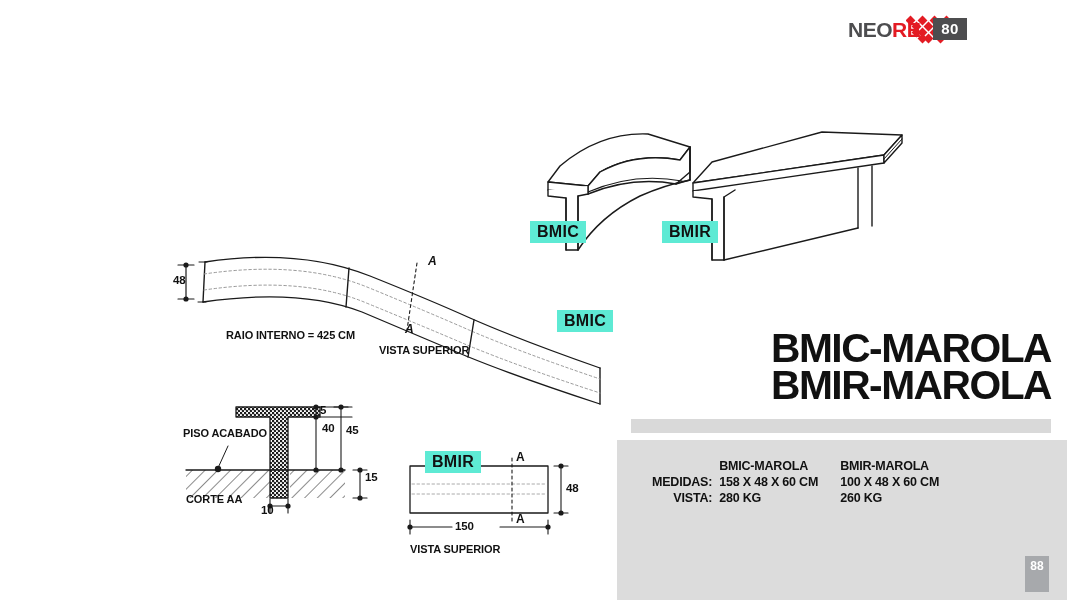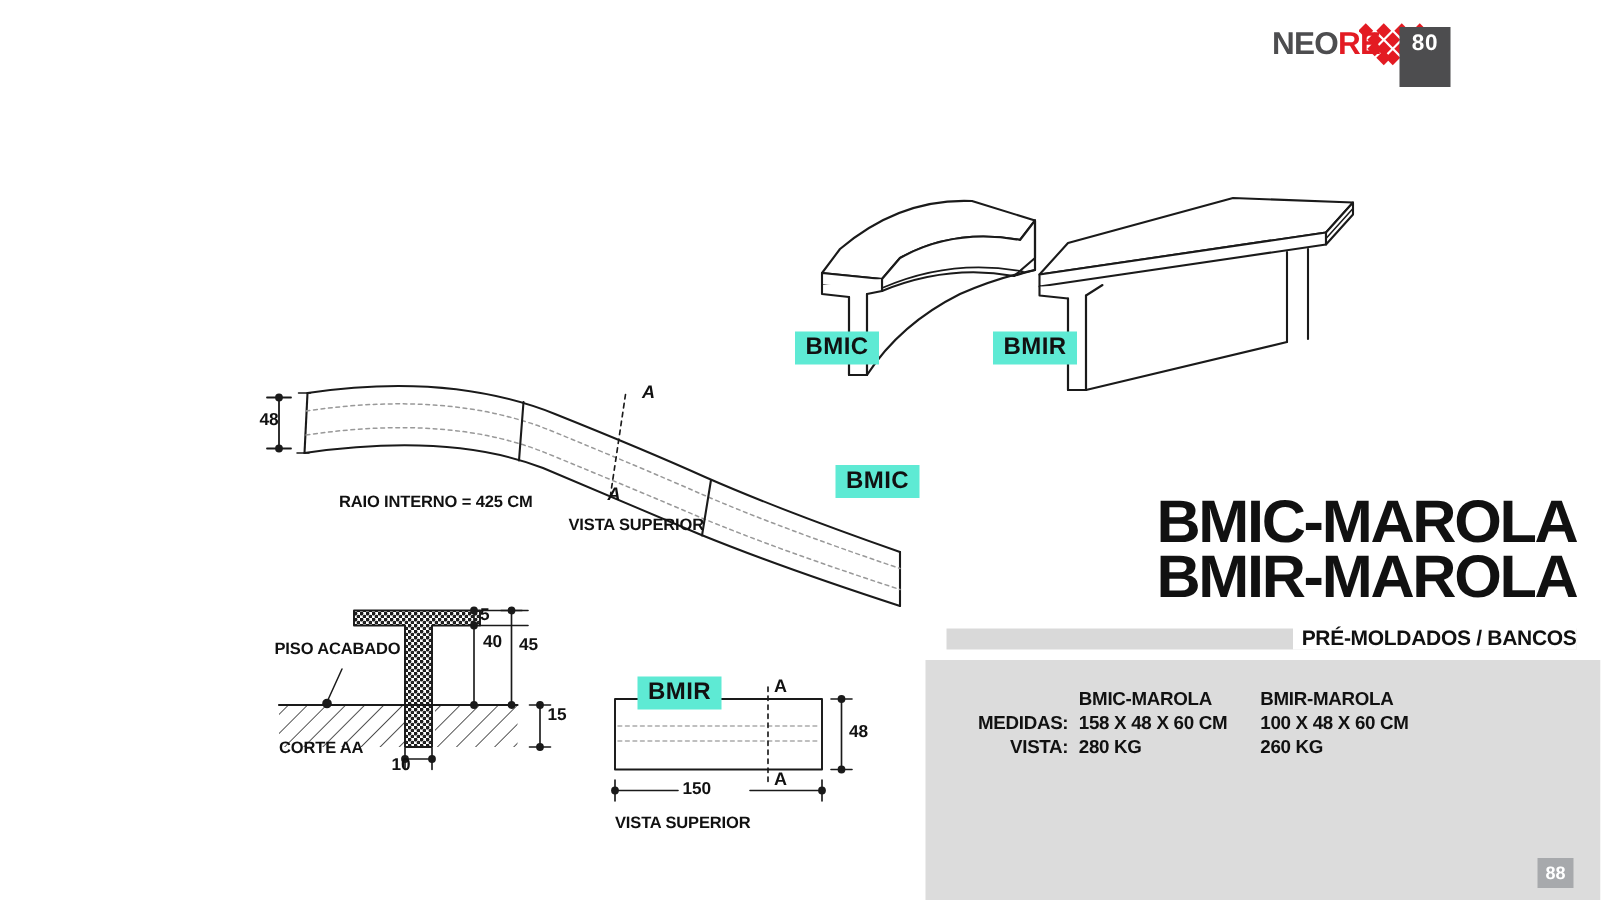--- a/index.html
+++ b/index.html
@@ -45,21 +45,21 @@
     left: 58px;
     top: 2px;
     width: 46px;
     height: 32px;
   }
   .logo-badge {
     position: absolute;
     left: 85px;
     top: 6px;
     width: 34px;
-    height: 40px;
+    height: 22px;
     background: #4d4d4f;
     color: #ffffff;
     font-size: 15px;
     font-weight: bold;
     text-align: center;
     line-height: 22px;
     letter-spacing: 0.5px;
   }
 
   
@@ -175,21 +175,21 @@
     text-align: right;
     padding-right: 7px !important;
     margin-left: 48px;
   }
   .spec-col2 { padding-right: 22px !important; }
   .page-badge {
     position: absolute;
     right: 18px;
     bottom: 8px;
     width: 24px;
-    height: 20px;
+    height: 36px;
     background: #a7a9ac;
     color: #ffffff;
     font-size: 12px;
     font-weight: bold;
     text-align: center;
     line-height: 20px;
   }
 
   svg { display: block; }
   .svg-layer {
@@ -404,21 +404,20 @@
   <div class="dim-label" style="left:566px; top:482px;">48</div>
   <div class="dim-label" style="left:455px; top:520px;">150</div>
   <div class="caption" style="left:410px; top:543px;">VISTA SUPERIOR</div>
 
   <div class="title-wrap">
     <div class="prod-title">BMIC-MAROLA</div>
     <div class="prod-title">BMIR-MAROLA</div>
   </div>
   <div class="subtitle-row">
     <div class="subtitle-bar"></div>
-    <div class="subtitle-text">PRÉ-MOLDADOS / BANCOS</div>
   </div>
 
   <div class="spec-panel">
     <table class="spec-table">
       <tbody>
           <tr>
         <td class="spec-rowlabel"></td>
         <td class="spec-col2">BMIC-MAROLA</td>
         <td>BMIR-MAROLA</td>
       </tr>

